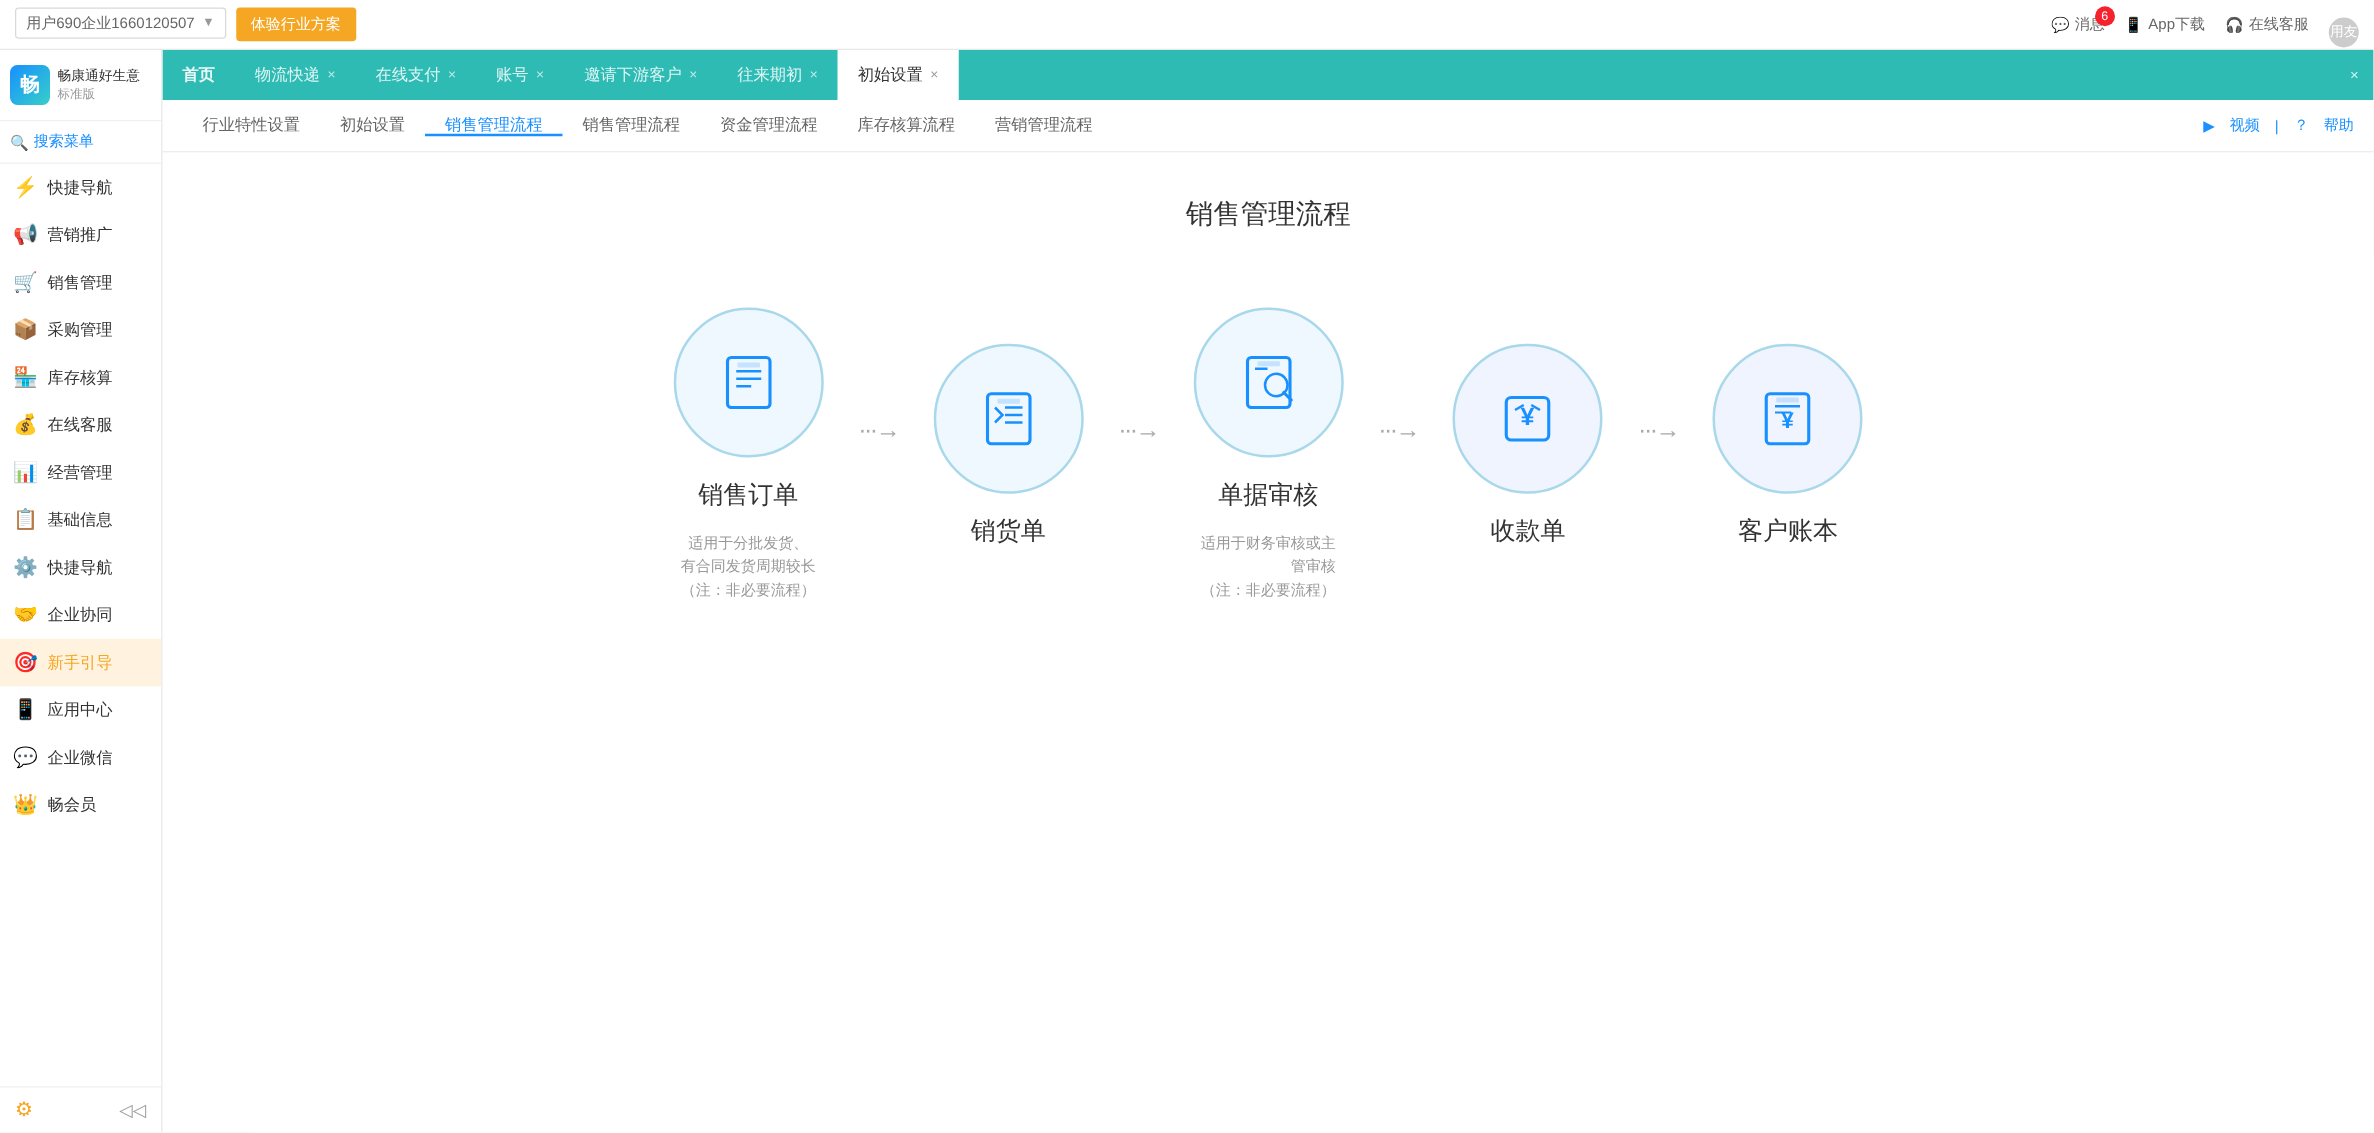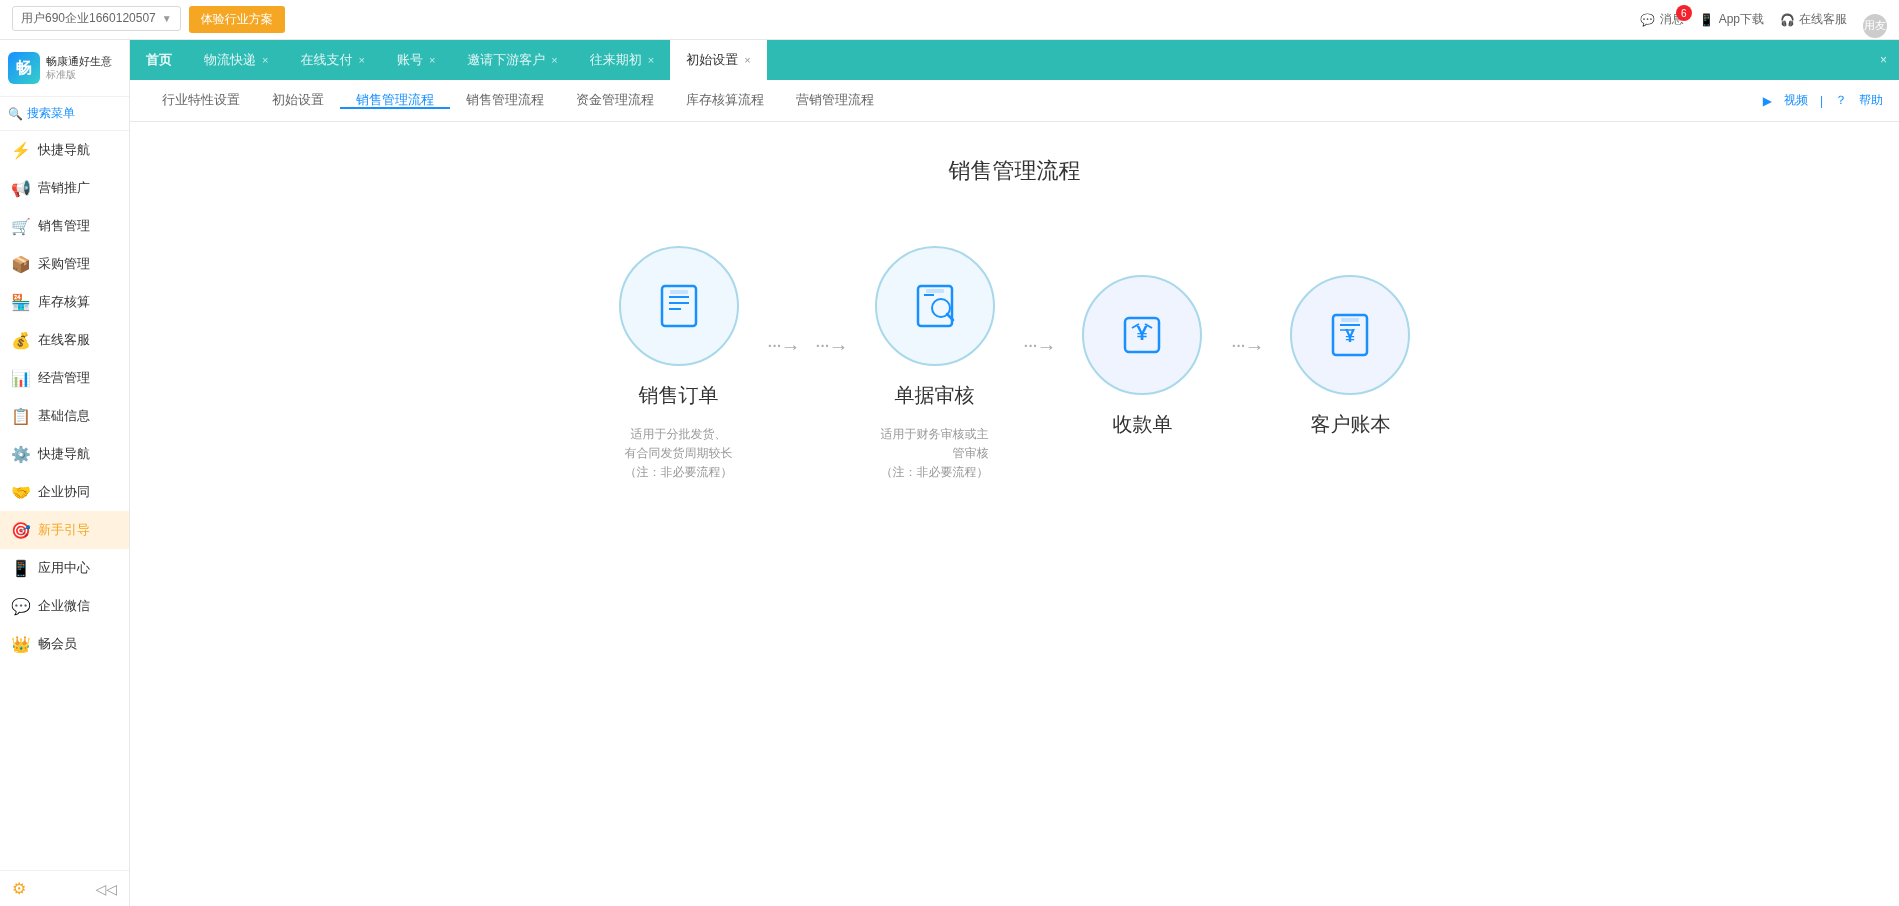--- a/index.html
+++ b/index.html
@@ -271,20 +271,34 @@
             </svg>
           </div>
           <div class="flow-label">销售订单</div>
           <div class="flow-desc" style="white-space:pre-line;">适用于分批发货、
 有合同发货周期较长
 （注：非必要流程）</div>
         </div>
 
         <div class="flow-arrow">···→</div>
 
+        <div class="flow-step">
+          <div class="flow-circle">
+            <svg class="flow-svg" viewBox="0 0 50 50" xmlns="http://www.w3.org/2000/svg">
+              <rect x="8" y="5" width="34" height="40" rx="3" fill="none" stroke="#1890ff" stroke-width="2.5"></rect>
+              <polyline points="14,16 20,22 14,28" fill="none" stroke="#1890ff" stroke-width="2"></polyline>
+              <line x1="22" y1="16" x2="36" y2="16" stroke="#1890ff" stroke-width="2"></line>
+              <line x1="22" y1="22" x2="36" y2="22" stroke="#1890ff" stroke-width="2"></line>
+              <line x1="22" y1="28" x2="36" y2="28" stroke="#1890ff" stroke-width="2"></line>
+              <rect x="16" y="9" width="18" height="4" rx="1" fill="#1890ff" fill-opacity="0.2"></rect>
+            </svg>
+          </div>
+          <div class="flow-label">销货单</div>
+          <div class="flow-desc"></div>
+        </div>
 
         <div class="flow-arrow">···→</div>
 
         <div class="flow-step">
           <div class="flow-circle">
             <svg class="flow-svg" viewBox="0 0 50 50" xmlns="http://www.w3.org/2000/svg">
               <rect x="8" y="5" width="34" height="40" rx="3" fill="none" stroke="#1890ff" stroke-width="2.5"></rect>
               <circle cx="31" cy="27" r="9" fill="none" stroke="#1890ff" stroke-width="2"></circle>
               <line x1="37" y1="33" x2="43" y2="39" stroke="#1890ff" stroke-width="2.5" stroke-linecap="round"></line>
               <line x1="14" y1="14" x2="24" y2="14" stroke="#1890ff" stroke-width="2"></line>

